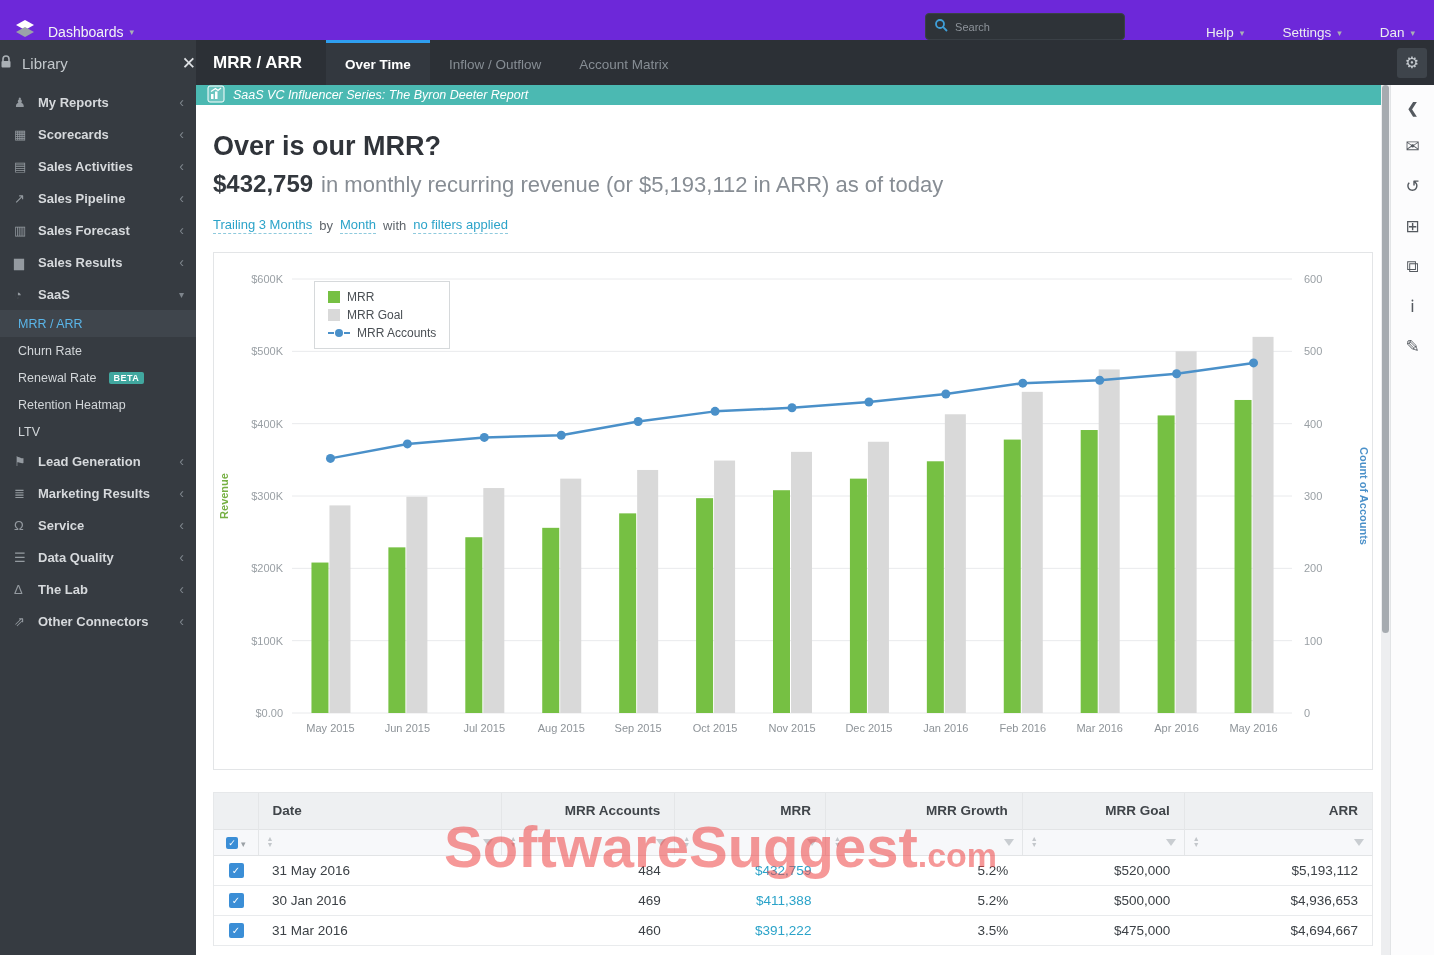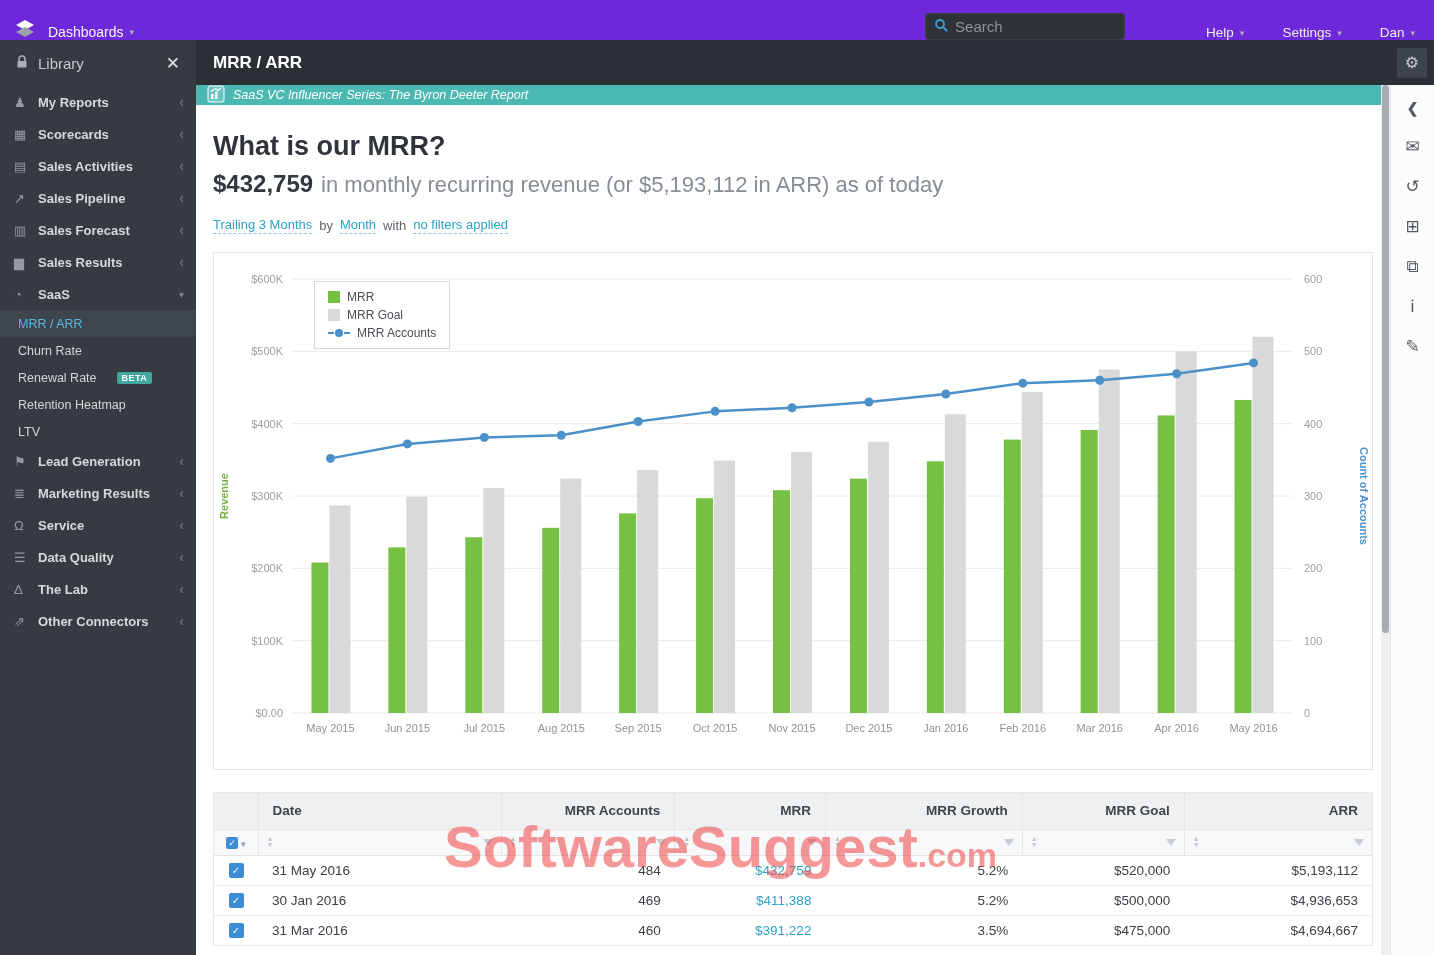--- a/index.html
+++ b/index.html
@@ -4,37 +4,37 @@
 <style>
 *{margin:0;padding:0;box-sizing:border-box}
 html,body{width:1434px;height:955px;overflow:hidden;font-family:"Liberation Sans",sans-serif;background:#fff;-webkit-font-smoothing:antialiased}
 
 .topbar{height:40px;background:#6d28d9;display:flex;align-items:flex-end;color:#e8eaec}
 .logo{padding:0 12px 0 14px;display:flex;align-items:center}
 .brand{font-size:14px;color:#f2f4f5;display:flex;align-items:center;gap:6px;cursor:pointer}
 .caret{font-size:9px;color:#aab0b5}
 .topbar-spacer{flex:1}
 .searchbox{width:200px;height:27px;background:#2e3338;border:1px solid #3a4046;border-radius:4px;display:flex;align-items:center;padding:0 8px;gap:7px;margin-right:62px}
-.searchbox input{background:transparent;border:none;outline:none;color:#cfd3d6;font-size:15px;width:150px;font-family:"Liberation Sans",sans-serif}
+.searchbox input{background:transparent;border:none;outline:none;color:#cfd3d6;font-size:11px;width:150px;font-family:"Liberation Sans",sans-serif}
 .searchbox input::placeholder{color:#8d939a}
 .top-link{font-size:13.5px;color:#eceef0;padding:0 19px;display:flex;align-items:center;gap:6px;cursor:pointer}
 
 .app{display:flex;height:915px}
 
 .sidebar{width:196px;background:#363b41;flex-shrink:0;display:flex;flex-direction:column;overflow:hidden}
-.sidebar-header{height:46px;display:flex;align-items:center;padding:0 16px;gap:10px;color:#c3c8cc;font-size:15px}
+.sidebar-header{height:46px;display:flex;align-items:center;padding:0 0;gap:10px;color:#c3c8cc;font-size:15px}
 .sidebar-header .close{margin-left:auto;font-size:17px;color:#dfe2e5;cursor:pointer}
 .side-item{height:32px;display:flex;align-items:center;padding:0 12px 0 14px;font-size:13px;color:#d6d9dc;cursor:pointer}
 .side-item .icon{width:24px;color:#949aa0;font-size:13px;flex-shrink:0}
 .side-item .lbl{flex:1;font-weight:bold}
 .side-item .chev{color:#7e858c;font-size:14px}
 .side-item .chev.down{font-size:10px}
 .sub-item{height:27px;display:flex;align-items:center;padding:0 12px 0 18px;font-size:12.5px;color:#d2d6d9;cursor:pointer}
 .sub-item.selected{background:#3f454c;color:#5ab5e8}
-.beta{margin-left:20px;background:#41a79f;color:#fff;font-size:9px;padding:1px 5px;border-radius:2px;letter-spacing:.5px;font-weight:bold}
+.beta{margin-left:12px;background:#41a79f;color:#fff;font-size:9px;padding:1px 5px;border-radius:2px;letter-spacing:.5px;font-weight:bold}
 
 .main{flex:1;display:flex;flex-direction:column;min-width:0}
 .main-header{height:45px;background:#2c3036;display:flex;align-items:stretch;flex-shrink:0}
 .mh-title{display:flex;align-items:center;padding:0 24px 0 17px;color:#fff;font-size:17px;font-weight:bold}
 .tabs{display:flex}
 .tab{display:flex;align-items:center;padding:0 19px;font-size:13.5px;color:#868d94;border-top:3px solid transparent;cursor:pointer}
 .tab.active{background:#33383f;color:#fff;border-top-color:#2f9ff0;font-weight:bold}
 .mh-spacer{flex:1}
 .gear{align-self:center;width:30px;height:30px;background:#3e444b;border-radius:3px;display:flex;align-items:center;justify-content:center;color:#c6cbd0;font-size:16px;margin-right:7px;cursor:pointer}
 .main-body{flex:1;display:flex;min-height:0}
@@ -228,40 +228,45 @@
           <span class="icon">⇗</span>
           <span class="lbl">Other Connectors</span>
           <span class="chev">‹</span>
         </div>
       </nav>
   </aside>
 
   <div class="main">
     <div class="main-header">
       <span class="mh-title">MRR / ARR</span>
+      <div class="tabs" id="tabs">
+          <div class="tab active">Over Time</div>
+          <div class="tab">Inflow / Outflow</div>
+          <div class="tab">Account Matrix</div>
+        </div>
       <span class="mh-spacer"></span>
       <span class="gear">⚙</span>
     </div>
 
     <div class="main-body">
       <div class="main-scroll">
         <div class="banner">
           <span>
             <svg width="18" height="18" viewBox="0 0 18 18">
                 <rect x="1" y="1" width="16" height="16" rx="2" fill="rgba(255,255,255,0.18)" stroke="#fff"></rect>
                 <rect x="4" y="9" width="2.5" height="5" fill="#fff"></rect>
                 <rect x="8" y="6.5" width="2.5" height="7.5" fill="#fff"></rect>
                 <path d="M4 6.5 L8.5 3.5 L11 5.5 L14 3" stroke="#fff" fill="none" stroke-width="1.3"></path>
               </svg>
           </span>
           <span>SaaS VC Influencer Series: The Byron Deeter Report</span>
         </div>
 
         <div class="content">
-          <h1>What is our MRR?</h1>
+          <h1>Over is our MRR?</h1>
           <div class="subtitle">
             <span class="amount">$432,759</span><span>in monthly recurring revenue (or $5,193,112 in ARR) as of today</span>
           </div>
           <div class="filters">
             <span class="flink">Trailing 3 Months</span>
             <span>by</span>
             <span class="flink">Month</span>
             <span>with</span>
             <span class="flink">no filters applied</span>
           </div>

